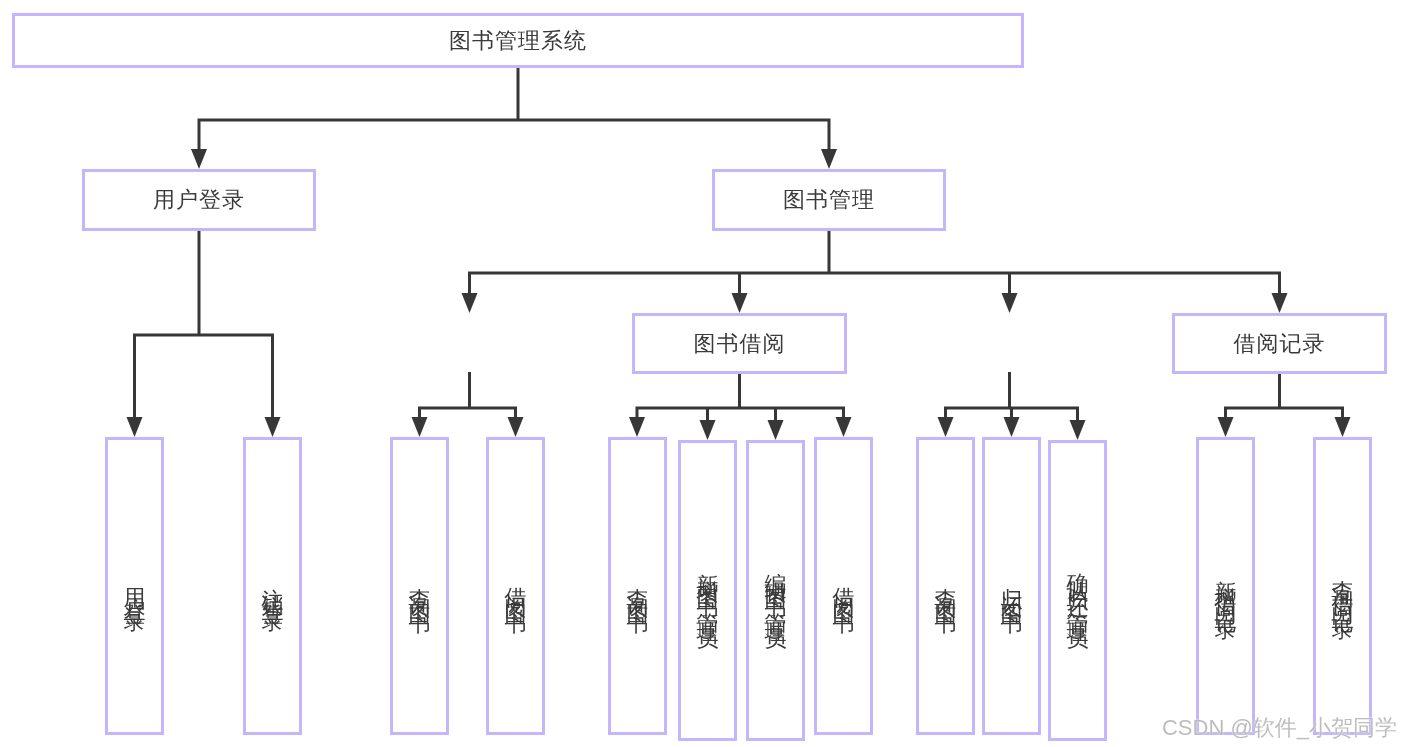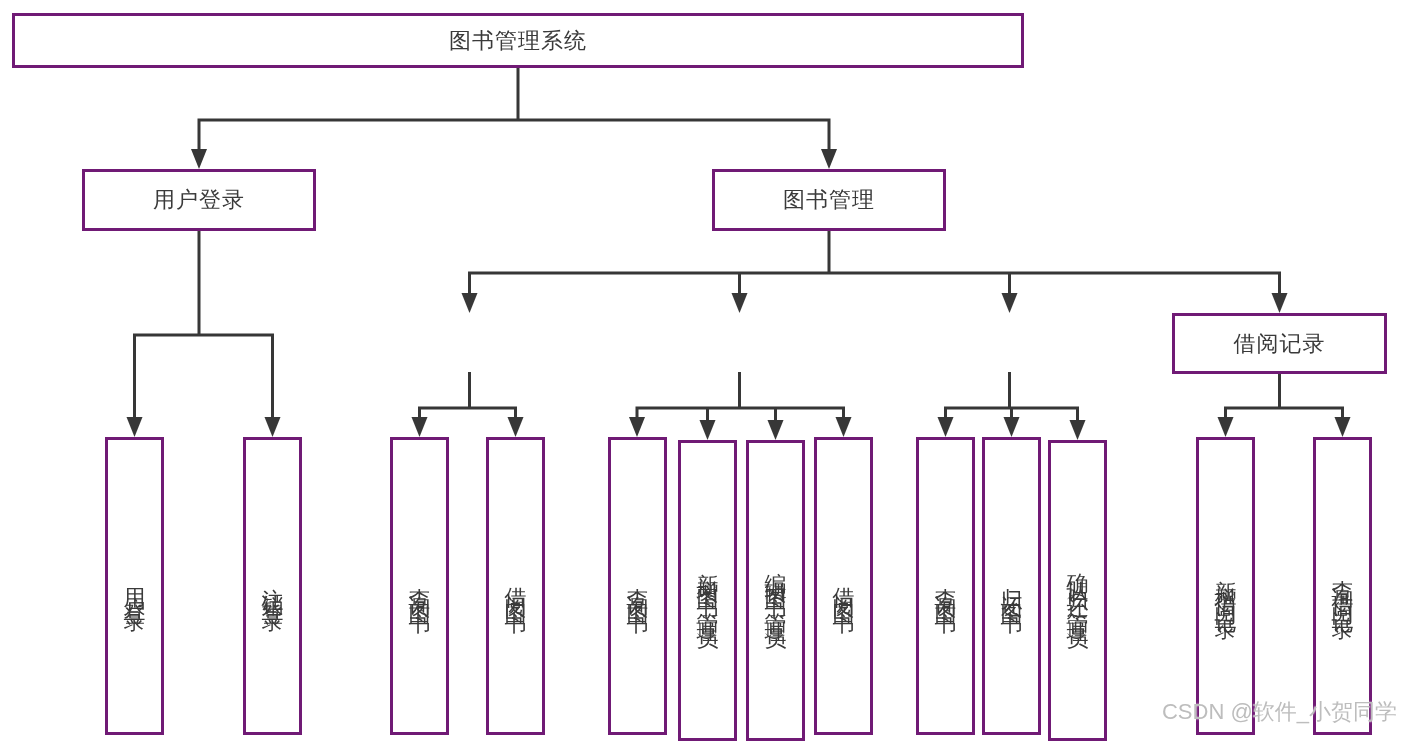--- a/index.html
+++ b/index.html
@@ -8,21 +8,21 @@
     width:1405px;height:747px;
     background:#ffffff;
     font-family:"Liberation Sans","DejaVu Sans",sans-serif;
     color:#333333;
     overflow:hidden;
   }
   .connector-layer{position:absolute;left:0;top:0;width:1405px;height:747px;}
   .node{
     position:absolute;
     box-sizing:border-box;
-    border:3px solid #701a75;
+    border:3px solid #c4b5fd;
     background:#ffffff;
     display:flex;
     align-items:center;
     justify-content:center;
     z-index:2;
   }
   .node .hlabel{
     font-size:22px;
     letter-spacing:1px;
     color:#3a3a3a;
@@ -32,21 +32,21 @@
     writing-mode:vertical-rl;
     text-orientation:mixed;
     font-size:22px;
     letter-spacing:8px;
     color:#3a3a3a;
     line-height:1;
   }
   .watermark{
     position:absolute;
     right:8px;
-    bottom:20px;
+    bottom:4px;
     font-size:22px;
     color:#bdbdbd;
     text-shadow:0 0 2px #ffffff;
     z-index:3;
     white-space:nowrap;
   }
 </style>
 </head>
 <body>
 
@@ -96,20 +96,23 @@
     <span class="hlabel">图书管理系统</span>
   </div>
 
   <div class="node" style="left:82px;top:169px;width:234px;height:62px">
     <span class="hlabel">用户登录</span>
   </div>
   <div class="node" style="left:712px;top:169px;width:234px;height:62px">
     <span class="hlabel">图书管理</span>
   </div>
 
+  <div class="node" style="left:632px;top:313px;width:215px;height:61px">
+    <span class="hlabel">图书借阅</span>
+  </div>
   <div class="node" style="left:1172px;top:313px;width:215px;height:61px">
     <span class="hlabel">借阅记录</span>
   </div>
 
   <div class="node" style="left:105px;top:437px;width:59px;height:298px">
     <span class="vlabel">用户登录</span>
   </div>
   <div class="node" style="left:243px;top:437px;width:59px;height:298px">
     <span class="vlabel">注销登录</span>
   </div>

